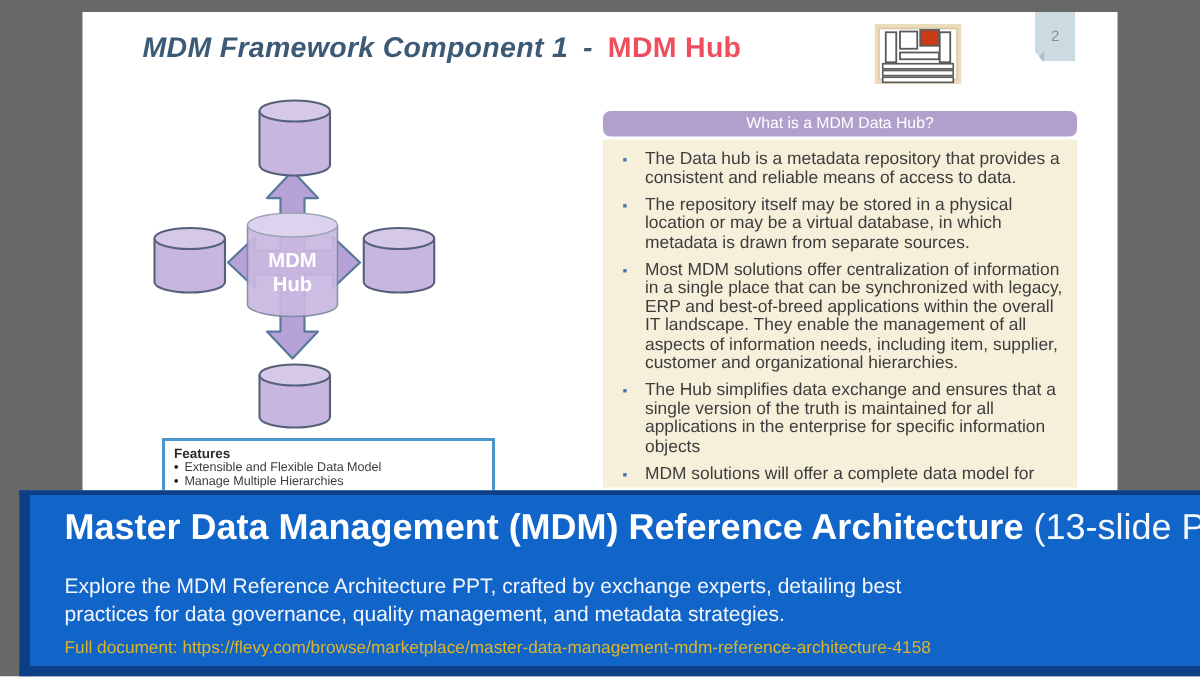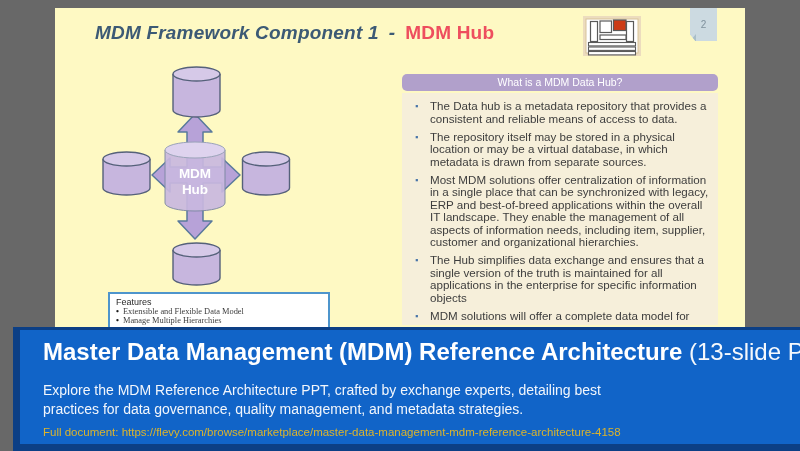--- a/index.html
+++ b/index.html
@@ -1,43 +1,43 @@
 <!DOCTYPE html>
 <html><head>
 <meta charset="utf-8">
 <style>
   * { margin:0; padding:0; box-sizing:border-box; }
   html,body { width:800px; height:451px; }
   body { font-family:"Liberation Sans", sans-serif; }
   .stage { position:relative; width:800px; height:451px; background:#686868; overflow:hidden; }
 
   
-  .slide { position:absolute; left:55px; top:8px; width:690px; height:319px; background:#fef9c3; overflow:hidden; }
+  .slide { position:absolute; left:55px; top:8px; width:690px; height:319px; background:#ffffff; overflow:hidden; }
 
   .slide-title { position:absolute; left:40px; top:14px; font-size:19px; font-weight:bold; font-style:italic; color:#3c5a75; white-space:nowrap; letter-spacing:0.2px; }
   .slide-title .t-sep { margin:0 10px; }
   .slide-title .t-accent { color:#ee4e5e; font-style:normal; font-weight:bold; }
 
   .corner-icon { position:absolute; left:528px; top:2px; width:58px; height:46px; }
 
   .page-tab { position:absolute; left:635px; top:0; width:27px; height:33px; background:#ccdae1;
     clip-path:polygon(0 0,100% 0,100% 100%,20% 100%,0 80%);
     display:flex; align-items:center; justify-content:center;
     font-size:10px; color:#7e909c; }
   .page-tab .fold { position:absolute; left:0; bottom:0; width:0; height:0;
     border-left:6px solid transparent; border-bottom:7px solid #a9bec8; }
 
   .diagram { position:absolute; left:0; top:0; width:690px; height:319px; }
   .diagram text { font-family:"Liberation Sans", sans-serif; font-size:13.5px; font-weight:bold; fill:#ffffff; text-anchor:middle; }
 
   
   .features-box { position:absolute; left:53px; top:284px; width:222px; height:52px; background:#ffffff; border:2px solid #4e95cc; padding:3px 6px 0 6px; }
-  .features-title { font-size:9px; font-weight:normal; color:#2b2b2b; line-height:10px; }
+  .features-title { font-size:9px; font-weight:bold; color:#2b2b2b; line-height:10px; }
   .features-list { list-style:none; }
-  .features-list li { font-size:8.4px; color:#3d3d3d; line-height:9.4px; white-space:nowrap;font-family:Liberation Serif, serif; }
+  .features-list li { font-size:8.4px; color:#3d3d3d; line-height:9.4px; white-space:nowrap; }
   .features-list li::before { content:"\2022"; margin-right:4px; color:#1a1a1a; font-weight:bold; }
 
   
   .info-panel { position:absolute; left:347px; top:66px; width:316px; }
   .info-header { height:17px; border-radius:5px; background:#b1a0cb; color:#ffffff; font-size:10.5px; font-weight:normal; text-align:center; line-height:17px; }
   .info-body { margin-top:2px; height:232px; background:#f6efda; padding:7px 9px 0 13px; overflow:hidden; }
   .ibullet { display:flex; margin-bottom:5.5px; }
   .ibullet .marker { flex:0 0 15px; color:#4773a8; font-size:9px; line-height:12.5px; }
   .ibullet .btext { font-size:11.6px; line-height:12.5px; color:#3d3d3d; }
 

